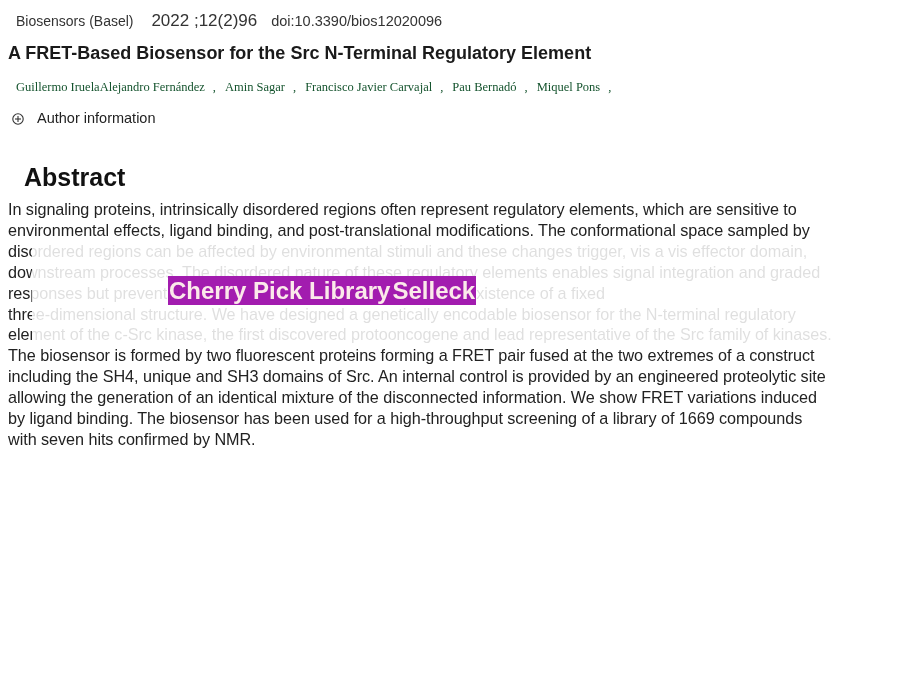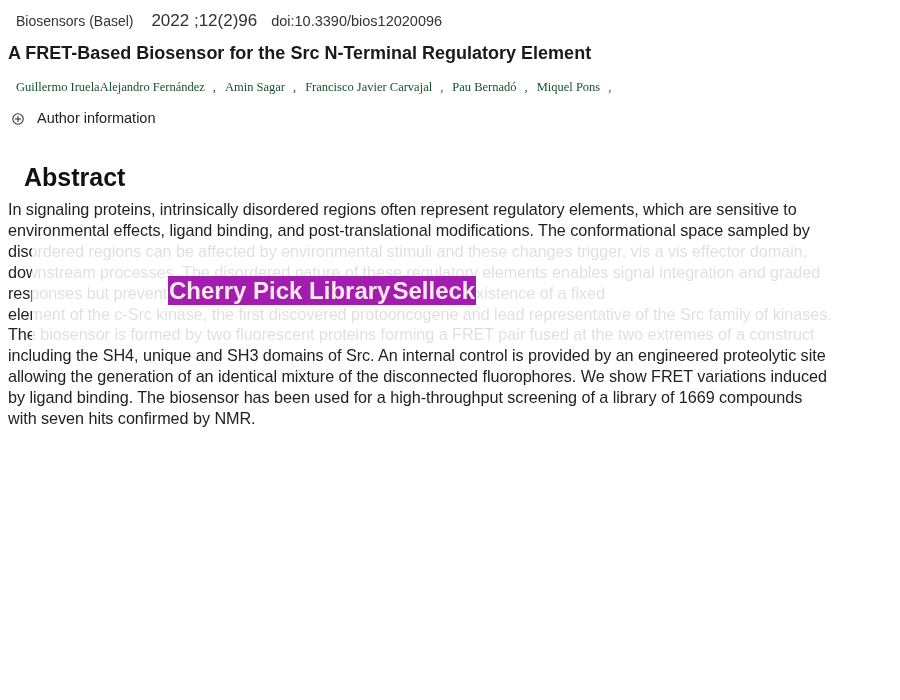--- a/index.html
+++ b/index.html
@@ -93,24 +93,25 @@
 </div>
 
 <h2 class="abstract-heading">Abstract</h2>
 
 <div class="abstract-body">
   <span class="line">In signaling proteins, intrinsically disordered regions often represent regulatory elements, which are sensitive to</span>
   <span class="line">environmental effects, ligand binding, and post-translational modifications. The conformational space sampled by</span>
   <span class="line">disordered regions can be affected by environmental stimuli and these changes trigger, vis a vis effector domain,</span>
   <span class="line">downstream processes. The disordered nature of these regulatory elements enables signal integration and graded</span>
   <span class="line">responses but prevents the use of strategies that depend on the existence of a fixed</span>
+  <span class="line">three-dimensional structure. We have designed a genetically encodable biosensor for the N-terminal regulatory</span>
   <span class="line">element of the c-Src kinase, the first discovered protooncogene and lead representative of the Src family of kinases.</span>
   <span class="line">The biosensor is formed by two fluorescent proteins forming a FRET pair fused at the two extremes of a construct</span>
   <span class="line">including the SH4, unique and SH3 domains of Src. An internal control is provided by an engineered proteolytic site</span>
-  <span class="line">allowing the generation of an identical mixture of the disconnected fluorophores. We show FRET variations induced</span>
+  <span class="line">allowing the generation of an identical mixture of the disconnected information. We show FRET variations induced</span>
   <span class="line">by ligand binding. The biosensor has been used for a high-throughput screening of a library of 1669 compounds</span>
   <span class="line">with seven hits confirmed by NMR.</span>
 </div>
 
 <div class="fade-overlay"></div>
 
 <div class="banner">
   <span class="tag">Cherry Pick Library</span>
   <span class="tag">Selleck</span>
 </div>

